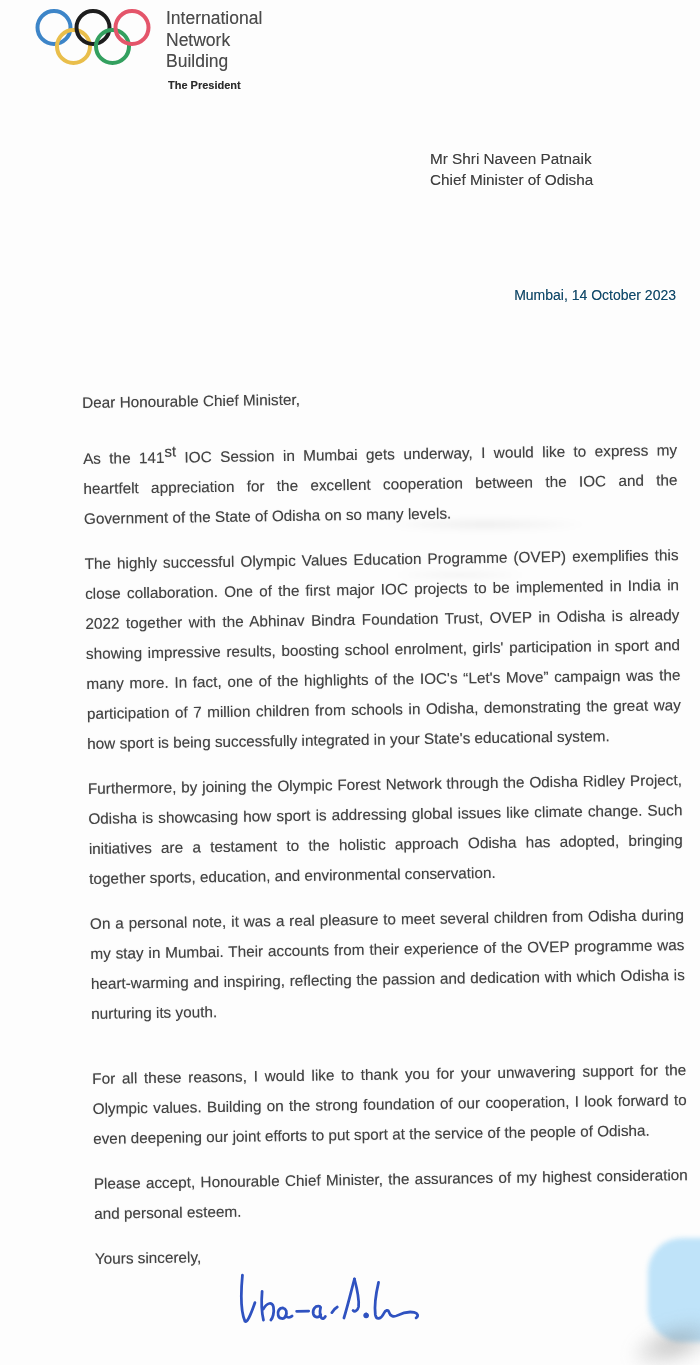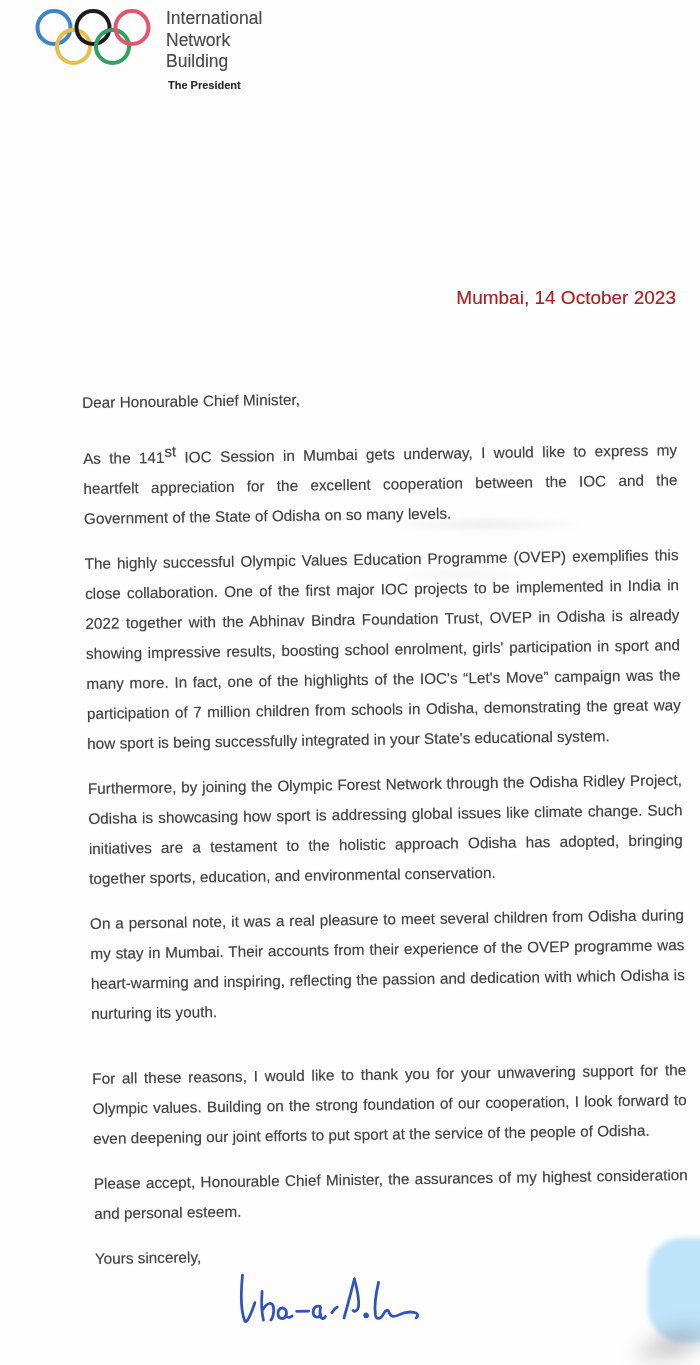--- a/index.html
+++ b/index.html
@@ -25,21 +25,21 @@
   }
 
   
   .recipient{
     position:absolute;left:430px;top:148px;
     font-size:15.3px;line-height:21px;color:#3f3f3f;
     text-shadow:0 0 0.6px rgba(63,63,63,0.5);
   }
   .dateline{
     position:absolute;right:24px;top:287px;
-    font-size:19px;color:#b91c1c;
+    font-size:14px;color:#0c4a6e;
     text-shadow:0 0 0.6px rgba(63,63,63,0.5);
   }
 
   
   .letter{
     position:absolute;left:82px;top:388px;width:594px;
     font-size:15.3px;line-height:30px;color:#434343;
     text-align:justify;
     text-shadow:0 0 0.7px rgba(67,67,67,0.5);
     transform:rotate(-0.85deg);
@@ -89,20 +89,24 @@
       <circle cx="97" cy="21" r="16.5" fill="none" stroke-width="4" style="stroke: rgb(228, 85, 106);"></circle>
     </svg>
     <div class="org">
       <div>International</div>
       <div>Network</div>
       <div>Building</div>
     </div>
     <div class="role">The President</div>
   </div>
 
+  <div class="recipient">
+    <div>Mr Shri Naveen Patnaik</div>
+    <div>Chief Minister of Odisha</div>
+  </div>
 
   <div class="dateline">Mumbai, 14 October 2023</div>
 
   <div class="letter">
     <div class="salutation">Dear Honourable Chief Minister,</div>
 
     <p><span>As the 141</span><sup>st</sup><span> IOC Session in Mumbai gets underway, I would like to express my heartfelt appreciation for the excellent cooperation between the IOC and the Government of the State of Odisha on so many levels.</span></p>
 
     <p>The highly successful Olympic Values Education Programme (OVEP) exemplifies this close collaboration. One of the first major IOC projects to be implemented in India in 2022 together with the Abhinav Bindra Foundation Trust, OVEP in Odisha is already showing impressive results, boosting school enrolment, girls' participation in sport and many more. In fact, one of the highlights of the IOC's “Let's Move” campaign was the participation of 7 million children from schools in Odisha, demonstrating the great way how sport is being successfully integrated in your State's educational system.</p>
     <p>Furthermore, by joining the Olympic Forest Network through the Odisha Ridley Project, Odisha is showcasing how sport is addressing global issues like climate change. Such initiatives are a testament to the holistic approach Odisha has adopted, bringing together sports, education, and environmental conservation.</p>

